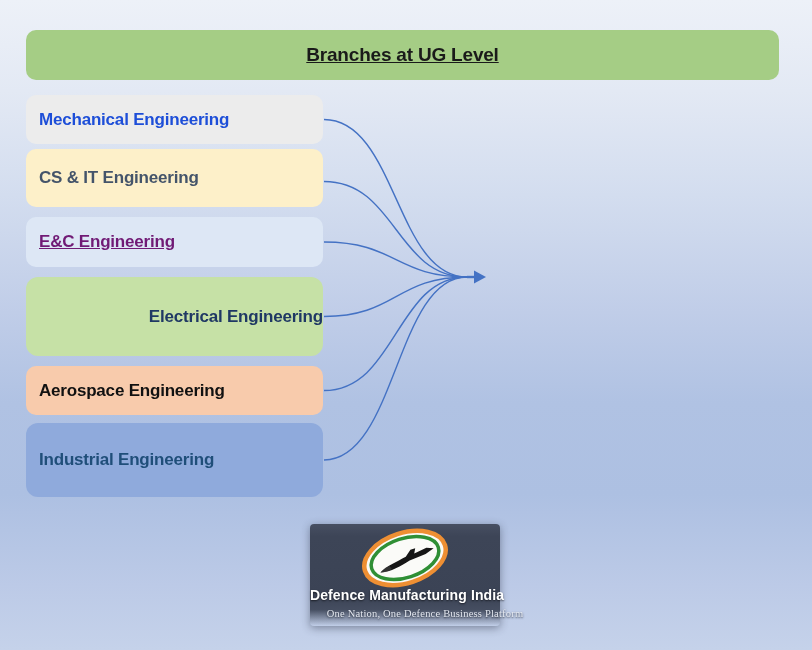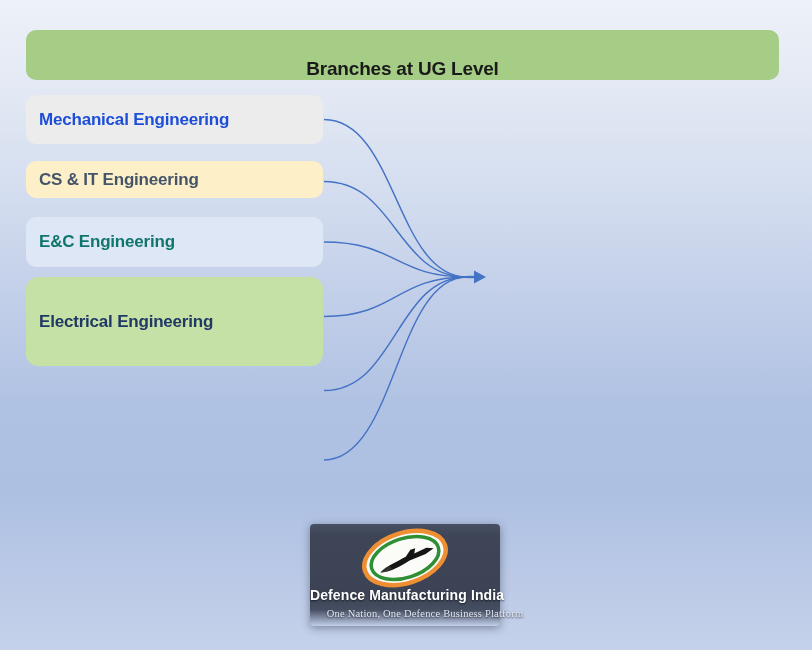--- a/index.html
+++ b/index.html
@@ -11,36 +11,36 @@
     background:linear-gradient(180deg,
       #EDF1F8 0%, #E3E9F4 14%, #D3DDEF 30%,
       #C0CDE8 48%, #B0C2E3 62%, #ADC0E2 76%,
       #BCCAE7 90%, #C5D2EA 100%);
   }
 
   
   .banner{
     position:absolute;left:26px;top:30px;width:753px;height:50px;
     border-radius:10px;
-    display:flex;align-items:flex-end;justify-content:center;
-    font-weight:bold;font-size:19px;letter-spacing:-0.2px;
+    display:flex;align-items:center;justify-content:center;
+    font-weight:bold;font-size:19px;letter-spacing:-0.2px;text-decoration:underline;
   }
 
   
   .branch{
     position:absolute;left:26px;width:297px;
     border-radius:10px;
     display:flex;align-items:center;
     padding-left:13px;box-sizing:border-box;
     font-weight:bold;font-size:17px;letter-spacing:-0.2px;
   }
   .b1{top:95px;height:49px;}
-  .b2{top:161px;height:37px;}
+  .b2{top:149px;height:58px;}
   .b3{top:217px;height:50px;}
-  .b4{top:277px;height:89px;border-radius:12px;}
+  .b4{top:277px;height:79px;border-radius:12px;justify-content:flex-end;}
   .b5{top:366px;height:49px;}
   .b6{top:423px;height:74px;border-radius:12px;}
 
   
   .connectors{
     position:absolute;left:0;top:0;width:812px;height:650px;
     pointer-events:none;
   }
 
   
@@ -87,25 +87,31 @@
   <div class="banner" style="background-color: rgb(165, 205, 133); color: rgb(26, 26, 26);">
     <span>Branches at UG Level</span>
   </div>
 
   <div class="branch b1" style="background-color: rgb(236, 236, 236); color: #1d4ed8;">
     <span>Mechanical Engineering</span>
   </div>
   <div class="branch b2" style="background-color: rgb(253, 240, 201); color: rgb(68, 84, 106);">
     <span>CS &amp; IT Engineering</span>
   </div>
-  <div class="branch b3" style="background-color: rgb(221, 231, 245); color: #0f766e;">
+  <div class="branch b3" style="background-color: rgb(221, 231, 245); color: #701a75; text-decoration: underline;">
     <span>E&amp;C Engineering</span>
   </div>
   <div class="branch b4" style="background-color: rgb(198, 225, 166); color: rgb(31, 56, 100);">
     <span>Electrical Engineering</span>
+  </div>
+  <div class="branch b5" style="background-color: rgb(248, 203, 172); color: rgb(17, 17, 17);">
+    <span>Aerospace Engineering</span>
+  </div>
+  <div class="branch b6" style="background-color: rgb(143, 170, 220); color: rgb(31, 78, 121);">
+    <span>Industrial Engineering</span>
   </div>
 
   <svg class="connectors" viewBox="0 0 812 650" xmlns="http://www.w3.org/2000/svg">
     <g fill="none" stroke-width="1.4" stroke="#4472C4">
       <path d="M 324 119.5 C 396 119.5, 396 277, 467 277"></path>
       <path d="M 324 181.5 C 396 181.5, 396 277, 467 277"></path>
       <path d="M 324 242   C 396 242,   396 277, 467 277"></path>
       <path d="M 324 316.5 C 396 316.5, 396 277, 467 277"></path>
       <path d="M 324 390.5 C 396 390.5, 396 277, 467 277"></path>
       <path d="M 324 460   C 396 460,   396 277, 467 277"></path>

